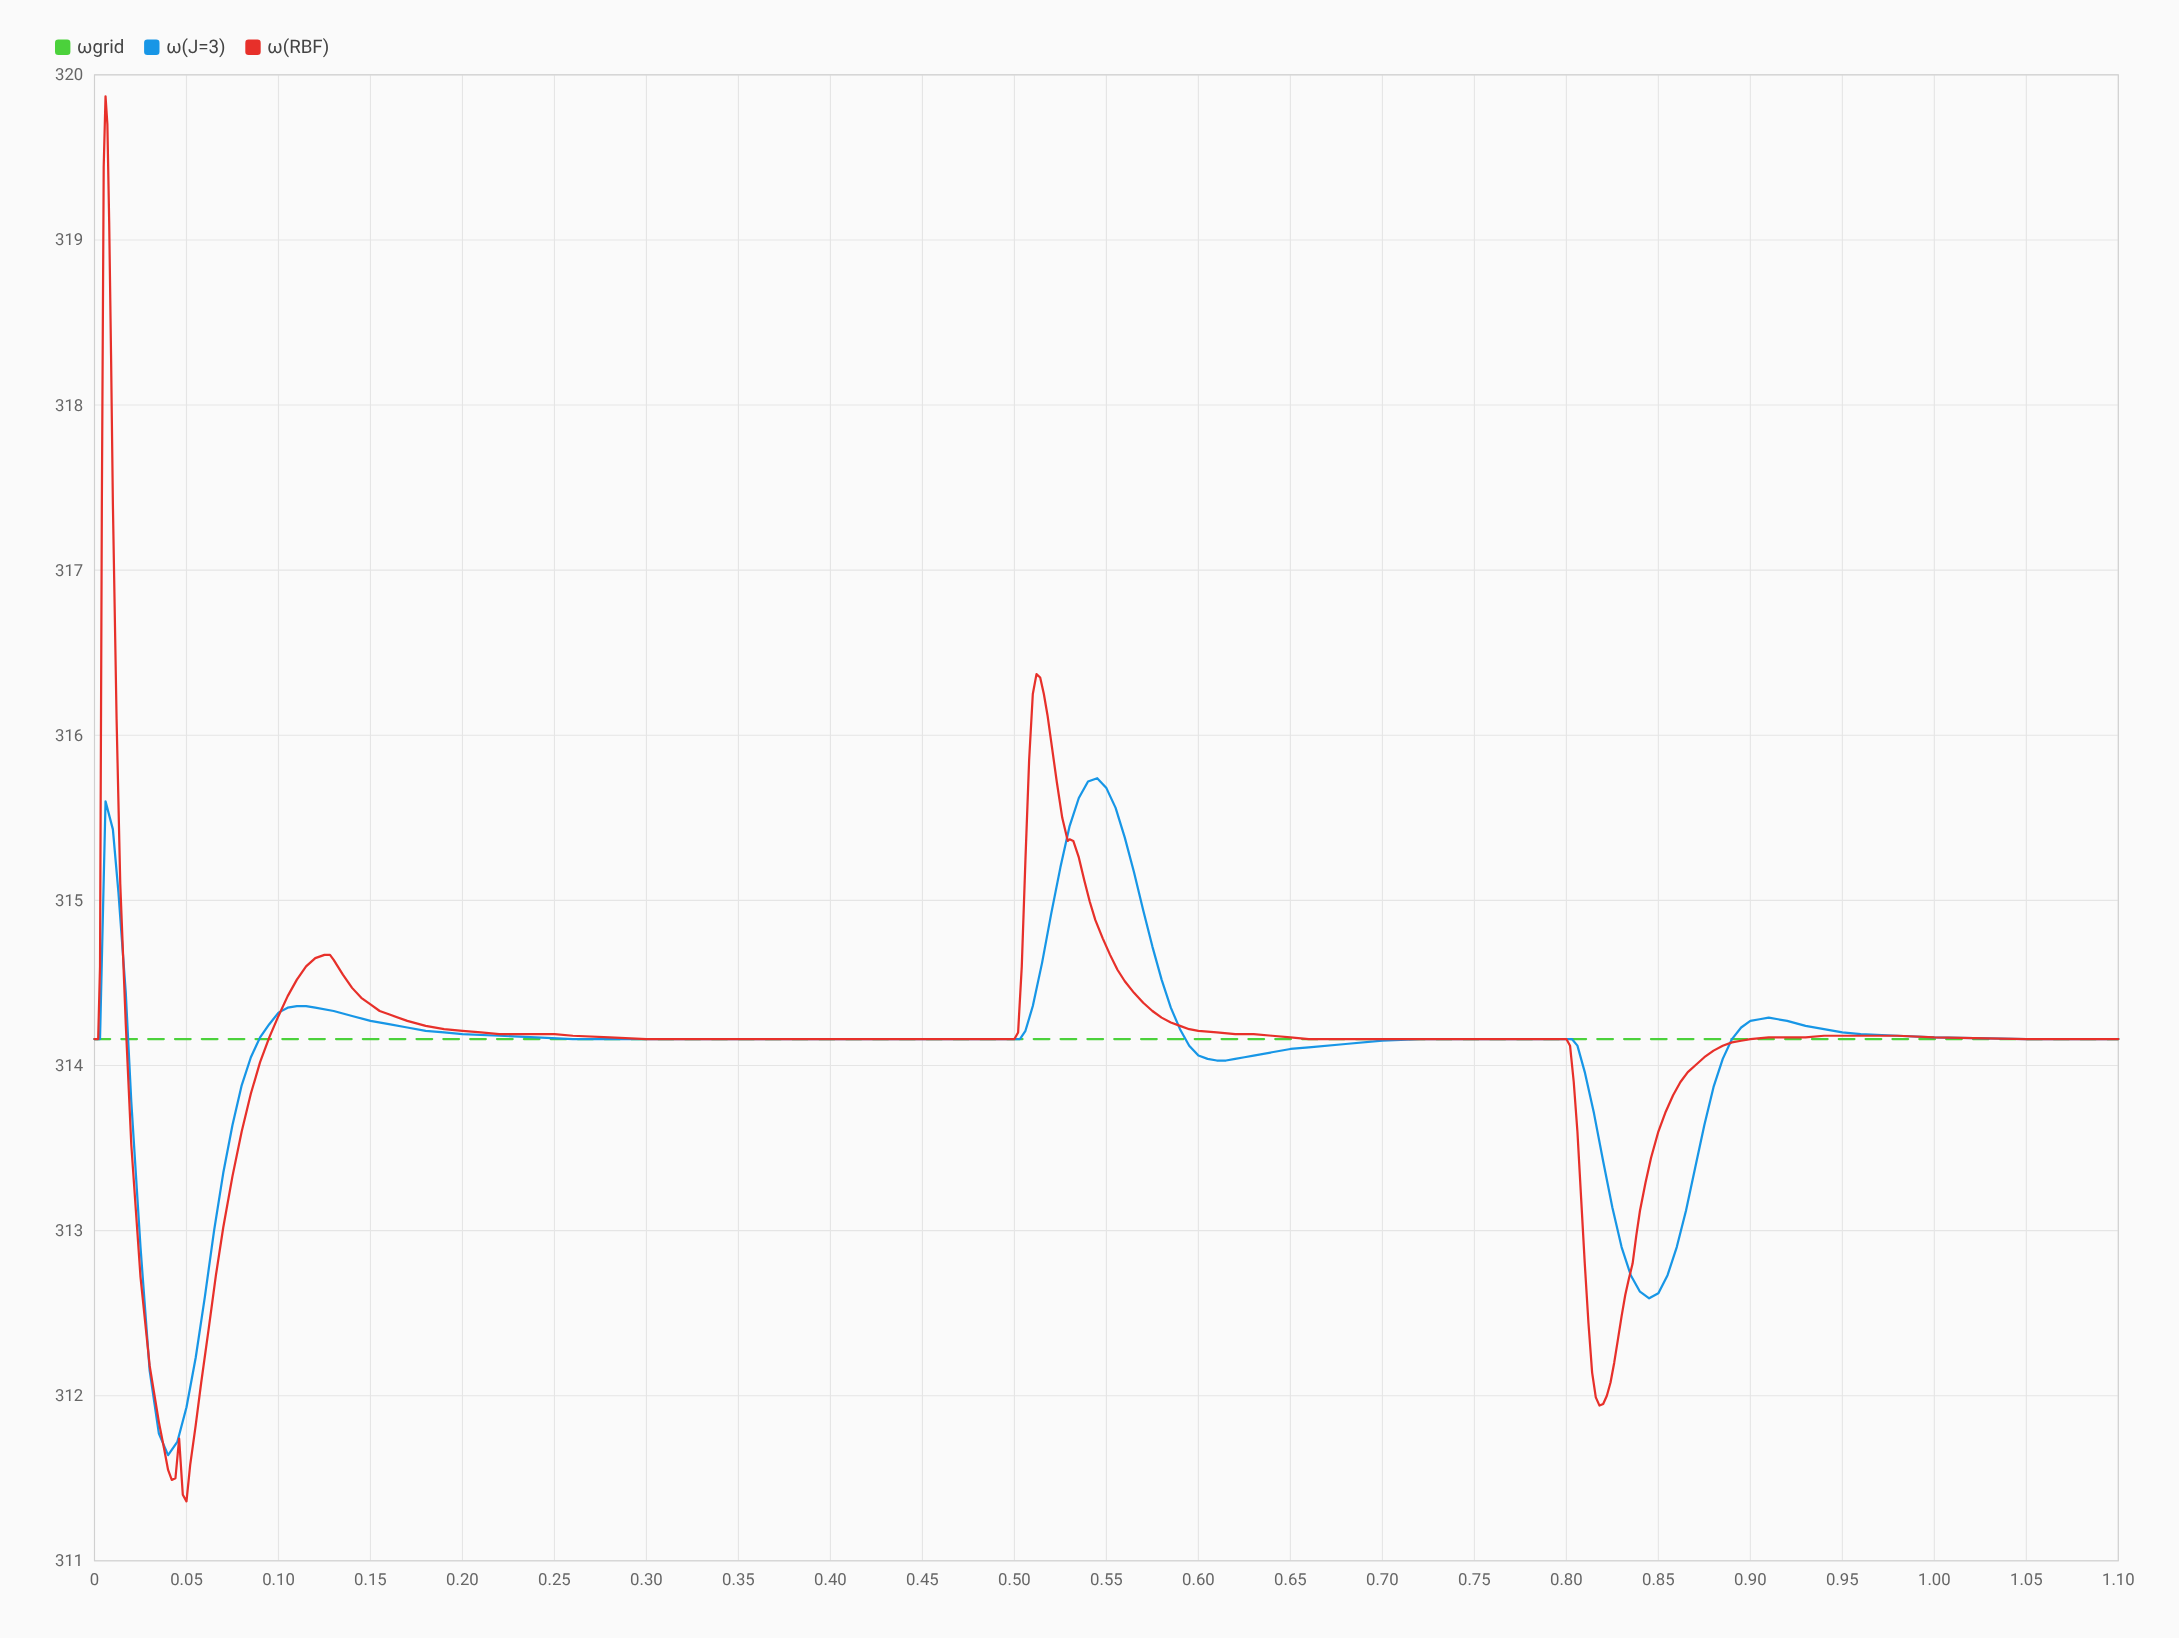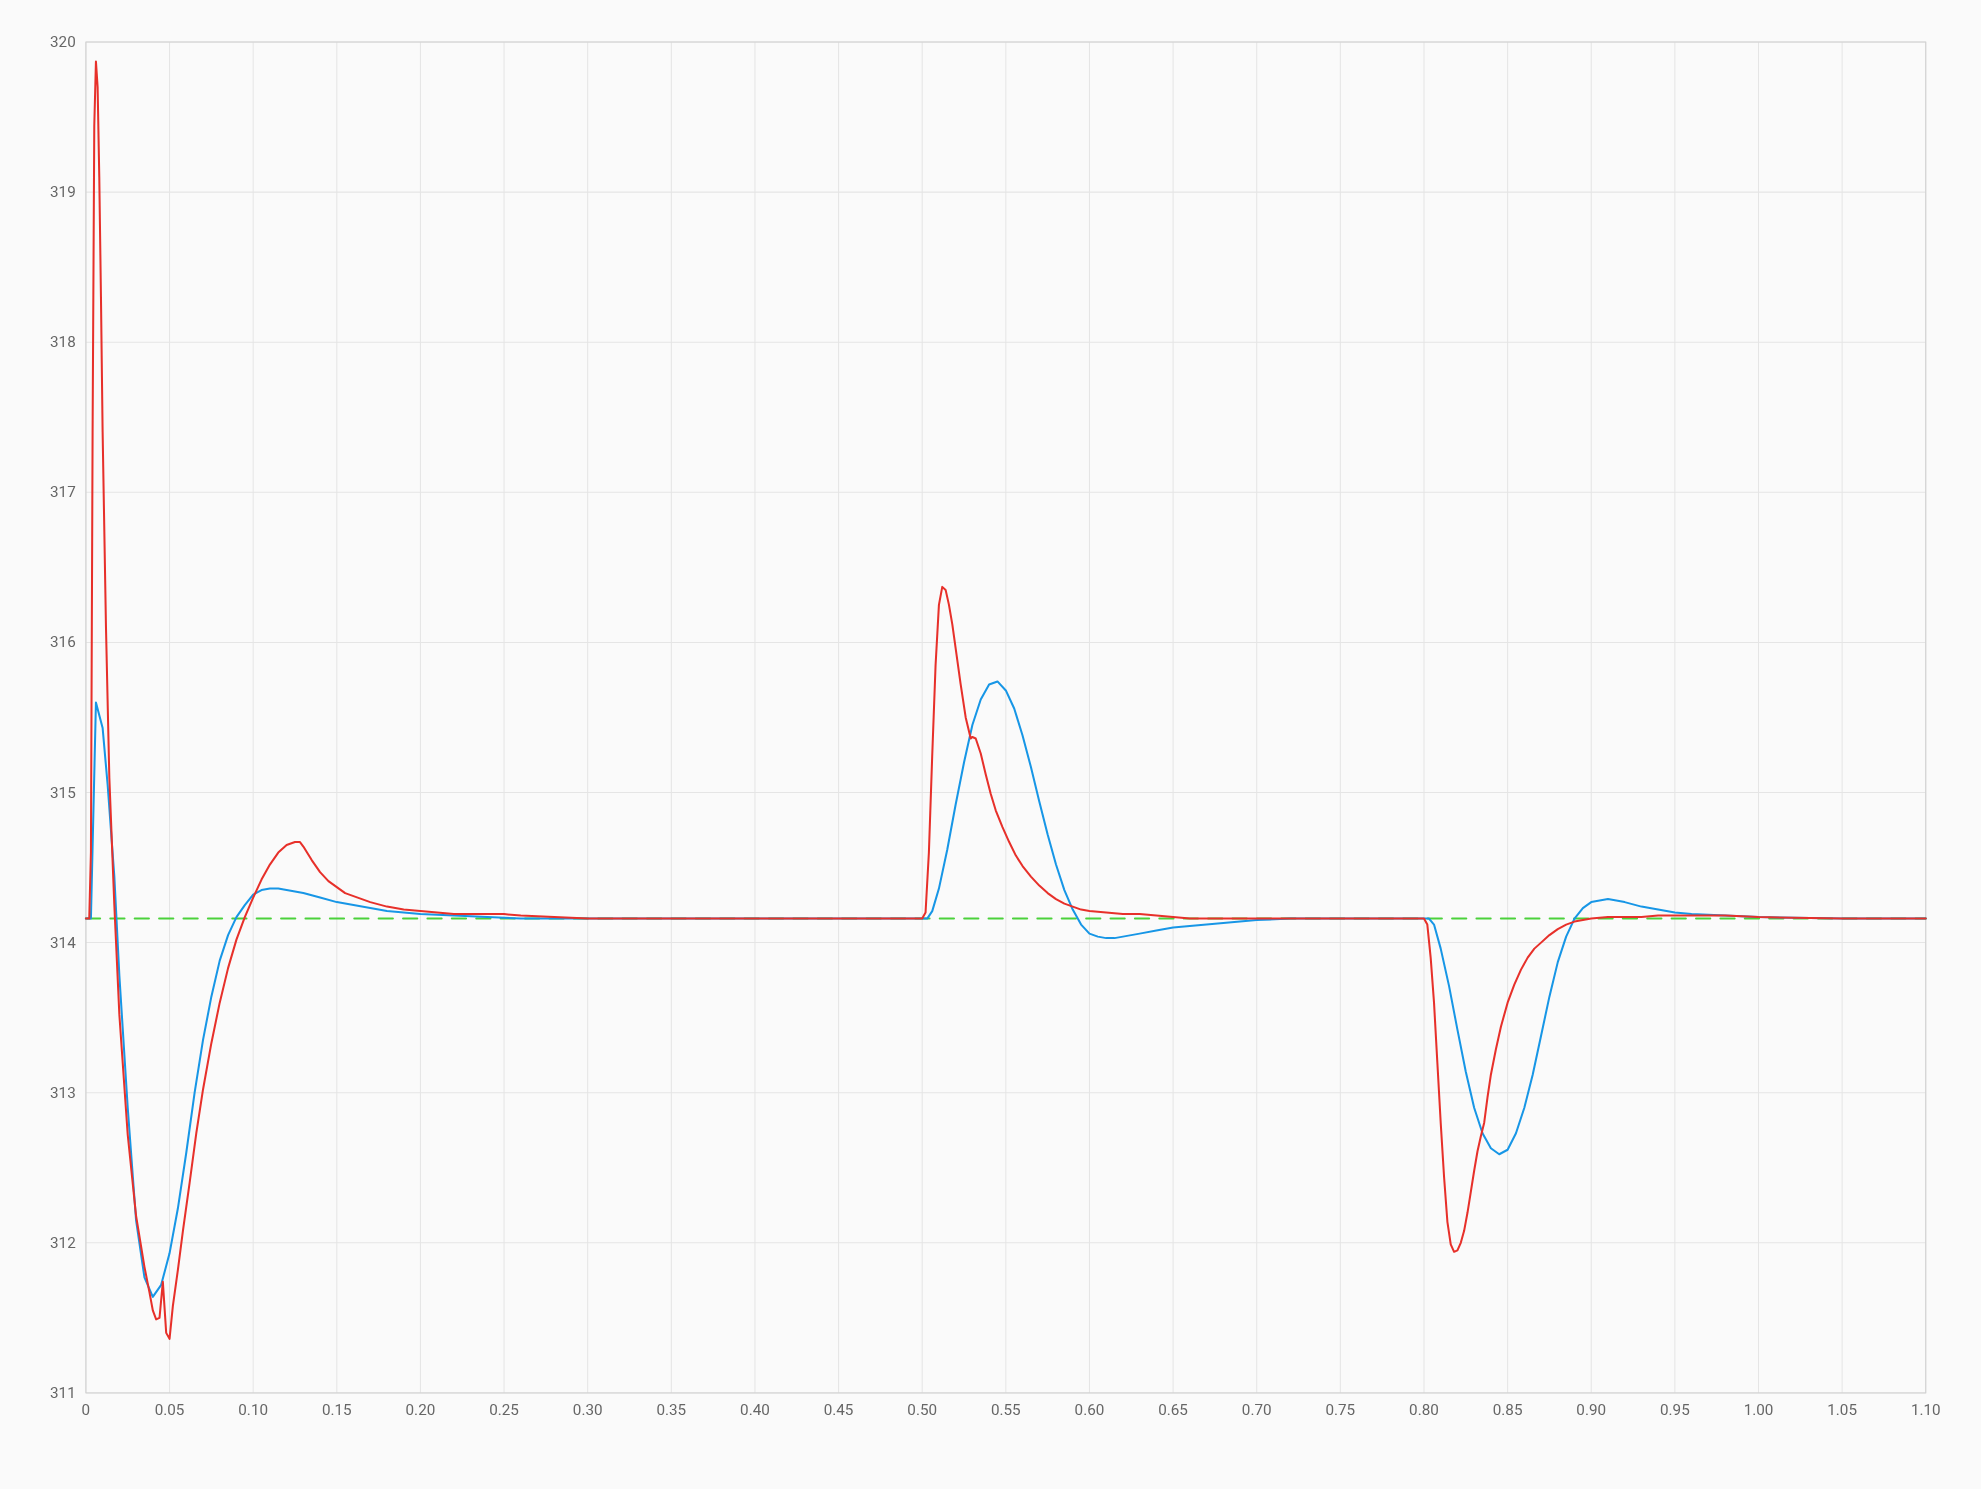--- a/index.html
+++ b/index.html
@@ -65,20 +65,34 @@
     fill: none;
     stroke-width: 2;
     stroke-linejoin: round;
     stroke-linecap: round;
   }
 </style>
 </head>
 <body>
 
 <div class="chart-wrap">
+  <div class="legend" id="legend">
+      <div class="legend-item">
+        <span class="swatch" style="background: rgb(75, 209, 59);"></span>
+        <span>ωgrid</span>
+      </div>
+      <div class="legend-item">
+        <span class="swatch" style="background: rgb(23, 150, 230);"></span>
+        <span>ω(J=3)</span>
+      </div>
+      <div class="legend-item">
+        <span class="swatch" style="background: rgb(231, 48, 42);"></span>
+        <span>ω(RBF)</span>
+      </div>
+    </div>
   <div class="plot-area">
     <svg id="chart-svg" preserveAspectRatio="none" viewBox="0 0 1880 1400">
         <line x1="55" y1="12" x2="55" y2="1360" class="grid-line"></line>
         <text x="55" y="1382" text-anchor="middle" class="axis-tick-label">0</text>
         <line x1="137.27272727272728" y1="12" x2="137.27272727272728" y2="1360" class="grid-line"></line>
         <text x="137.27272727272728" y="1382" text-anchor="middle" class="axis-tick-label">0.05</text>
         <line x1="219.54545454545456" y1="12" x2="219.54545454545456" y2="1360" class="grid-line"></line>
         <text x="219.54545454545456" y="1382" text-anchor="middle" class="axis-tick-label">0.10</text>
         <line x1="301.8181818181818" y1="12" x2="301.8181818181818" y2="1360" class="grid-line"></line>
         <text x="301.8181818181818" y="1382" text-anchor="middle" class="axis-tick-label">0.15</text>

